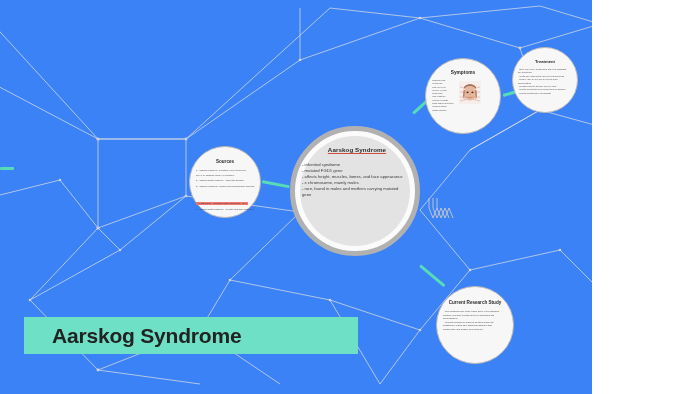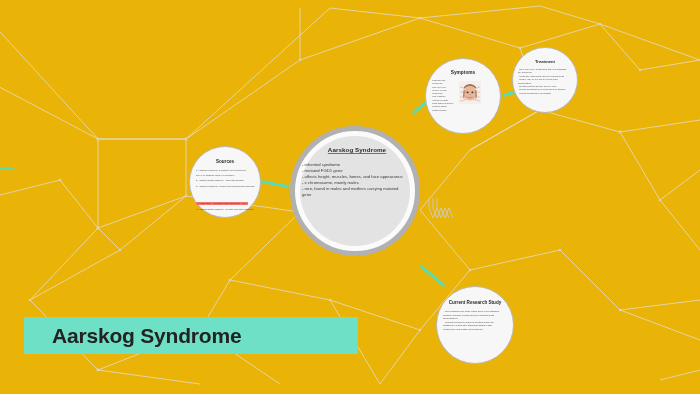--- a/index.html
+++ b/index.html
@@ -2,24 +2,24 @@
 <html><head>
 <meta charset="utf-8">
 <style>
   html, body {
     margin: 0;
     padding: 0;
     background: #ffffff;
   }
   #stage {
     position: relative;
-    width: 700px;
+    width: 592px;
     height: 394px;
     overflow: hidden;
-    background: #eab308;
+    background: #3b82f6;
     font-family: "Liberation Sans", sans-serif;
     -webkit-font-smoothing: antialiased;
   }
 
   
   #bg-network {
     position: absolute;
     left: 0; top: 0;
     width: 700px; height: 394px;
   }

